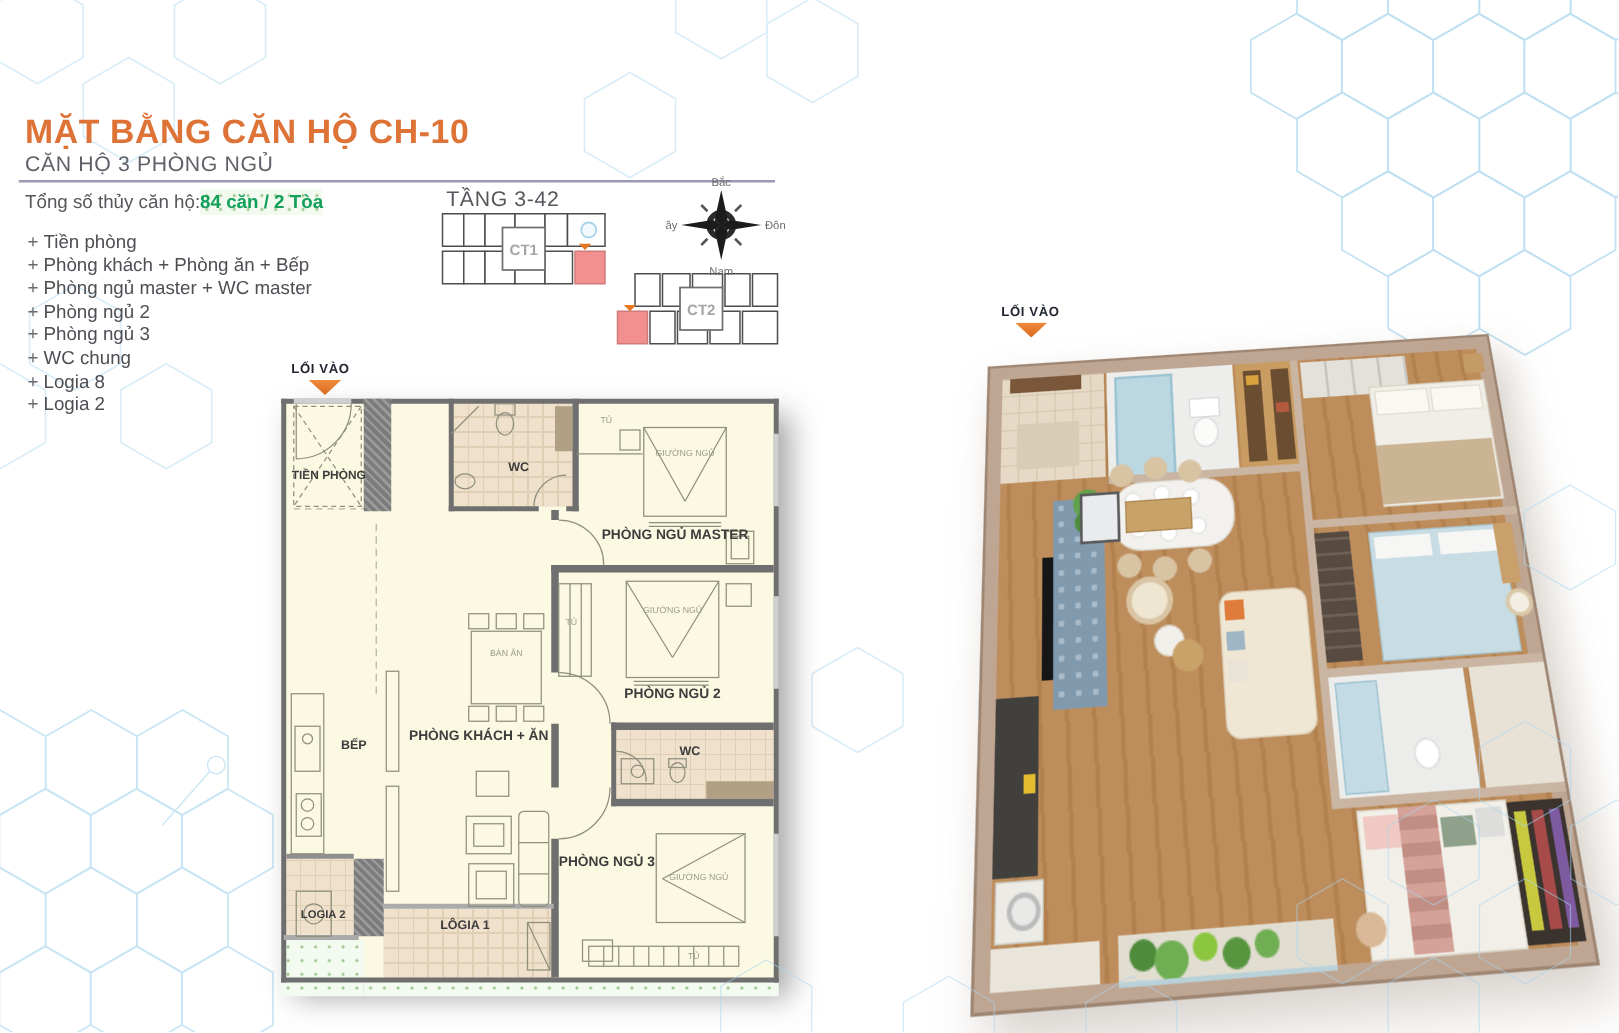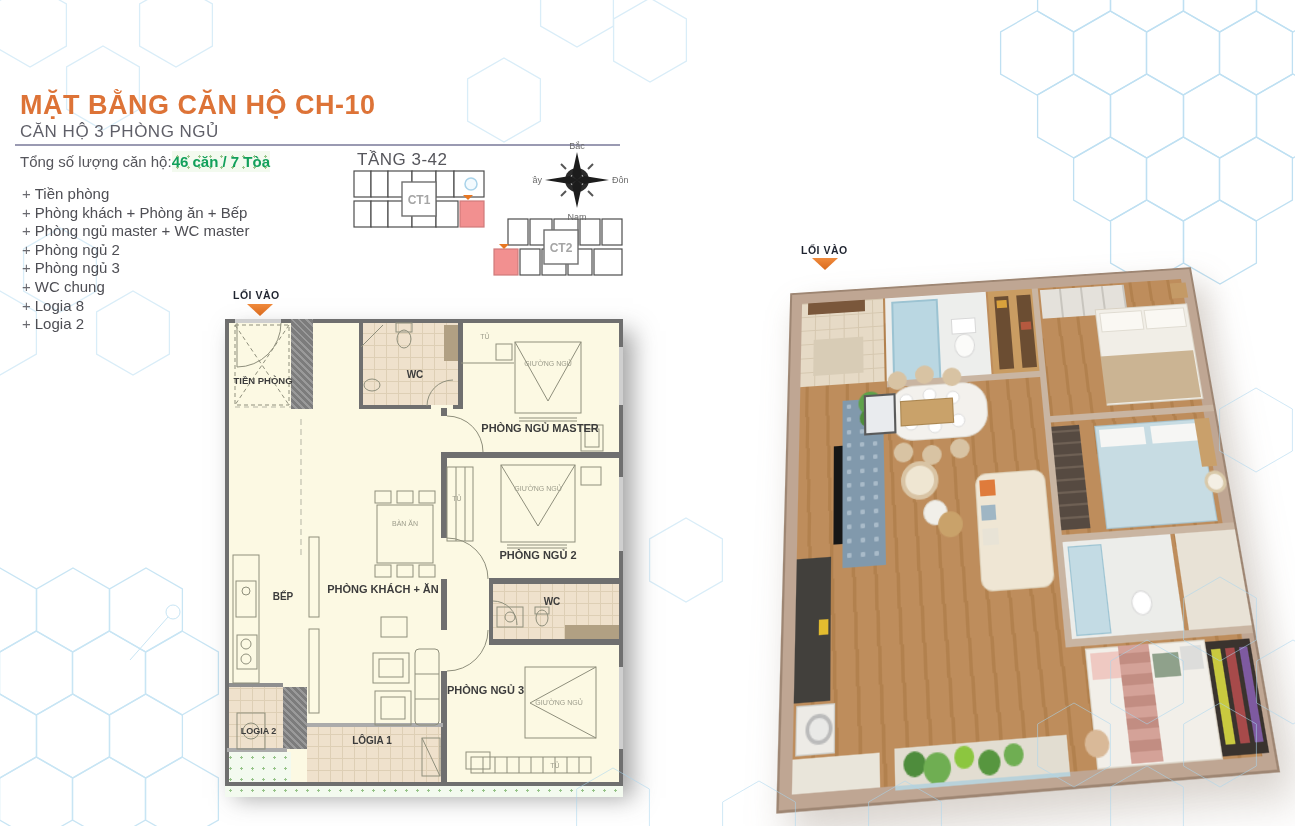--- a/index.html
+++ b/index.html
@@ -118,21 +118,21 @@
     <use href="#hx" x="686" y="560"></use>
   </g>
 </svg>
 
 
 <div class="abs title">MẶT BẰNG CĂN HỘ CH-10</div>
 <div class="abs subtitle">CĂN HỘ 3 PHÒNG NGỦ</div>
 <div class="abs divider"></div>
 
 <div class="abs info">
-  <div><span>Tổng số lượng căn hộ:</span><b class="green">46 căn / 7 Tòa</b></div>
+  <div><span>Tổng số thủy căn hộ:</span><b class="green">84 căn / 2 Tòa</b></div>
 </div>
 <ul class="abs roomlist">
   <li><span class="plus">+</span><span>Tiền phòng</span></li>
   <li><span class="plus">+</span><span>Phòng khách + Phòng ăn + Bếp</span></li>
   <li><span class="plus">+</span><span>Phòng ngủ master + WC master</span></li>
   <li><span class="plus">+</span><span>Phòng ngủ 2</span></li>
   <li><span class="plus">+</span><span>Phòng ngủ 3</span></li>
   <li><span class="plus">+</span><span>WC chung</span></li>
   <li><span class="plus">+</span><span>Logia 8</span></li>
   <li><span class="plus">+</span><span>Logia 2</span></li>

